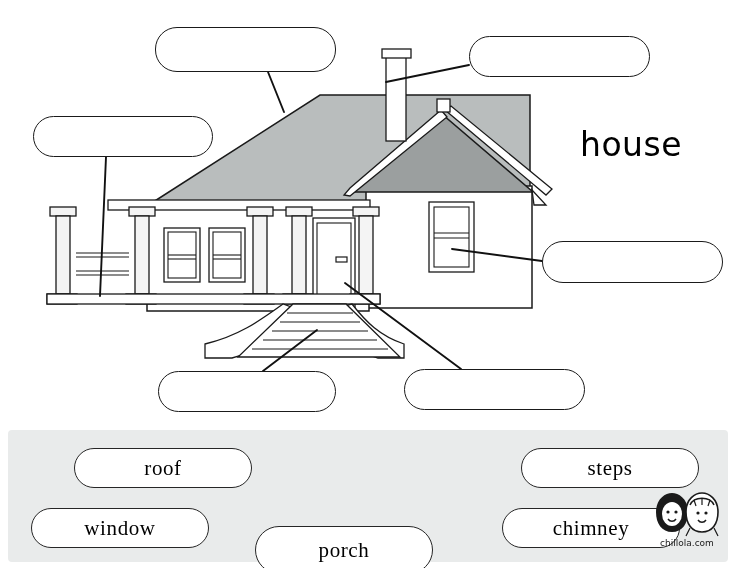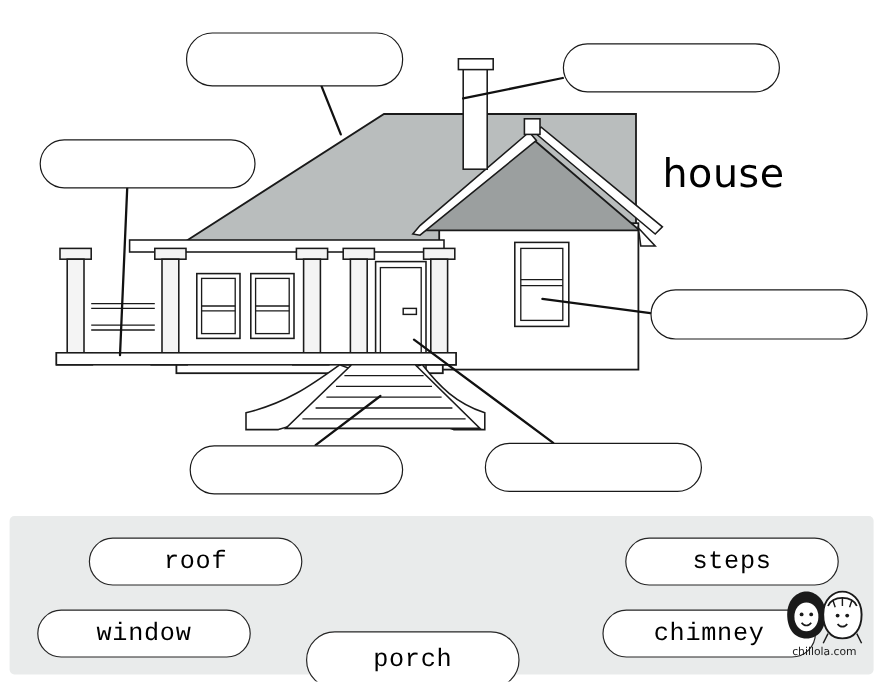--- a/index.html
+++ b/index.html
@@ -26,21 +26,21 @@
   
   #wordbank{
     position:absolute;left:8px;top:430px;width:720px;height:132px;
     background:#e9ebeb;border-radius:4px;z-index:6;
   }
   .word{
     position:absolute;box-sizing:border-box;
     background:#ffffff;border:1.7px solid #262626;border-radius:24px;
     display:flex;align-items:center;justify-content:center;
     color:#000;font-size:21px;letter-spacing:.6px;
-    font-family:Liberation Mono, monospace;
+    font-family:Liberation Serif, serif;
   }
   
   #logo{position:absolute;right:4px;top:58px;width:74px;height:66px;}
   #logo svg{display:block;}
 </style>
 </head>
 <body>
 
 <div id="sheet">
 <svg viewBox="0 0 736 568" xmlns="http://www.w3.org/2000/svg">
@@ -166,21 +166,21 @@
     <line class="lead" x1="268" y1="72" x2="284" y2="112"></line>
     <line class="lead" x1="469" y1="65" x2="386" y2="82"></line>
     <line class="lead" x1="106" y1="157" x2="100" y2="296"></line>
     <line class="lead" x1="542" y1="261" x2="452" y2="249"></line>
     <line class="lead" x1="263" y1="371" x2="317" y2="330"></line>
     <line class="lead" x1="461" y1="369" x2="345" y2="283"></line>
   </g>
 </svg>
 </div>
 
-<div id="title" style="left:552px;top:128px;text-align:right;">house</div>
+<div id="title" style="left:580px;top:128px;text-align:right;">house</div>
 
 <div class="blank" style="left:155px;top:27px;width:181px;height:45px;"></div>
 <div class="blank" style="left:469px;top:36px;width:181px;height:41px;"></div>
 <div class="blank" style="left:33px;top:116px;width:180px;height:41px;"></div>
 <div class="blank" style="left:542px;top:241px;width:181px;height:42px;"></div>
 <div class="blank" style="left:158px;top:371px;width:178px;height:41px;"></div>
 <div class="blank" style="left:404px;top:369px;width:181px;height:41px;"></div>
 
 <div id="wordbank">
   <div class="word" style="left:66px;top:18px;width:178px;height:40px;">roof</div>

